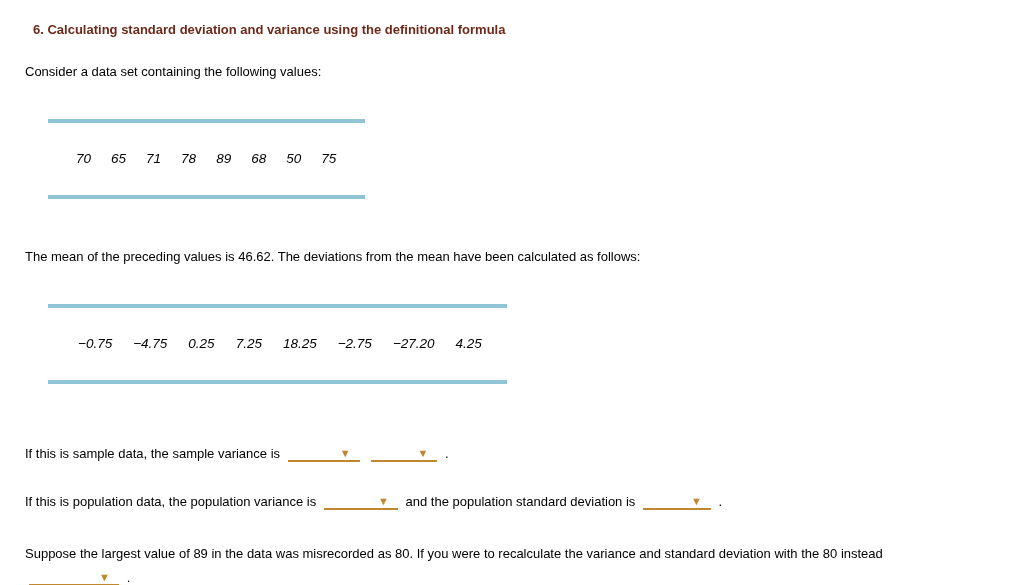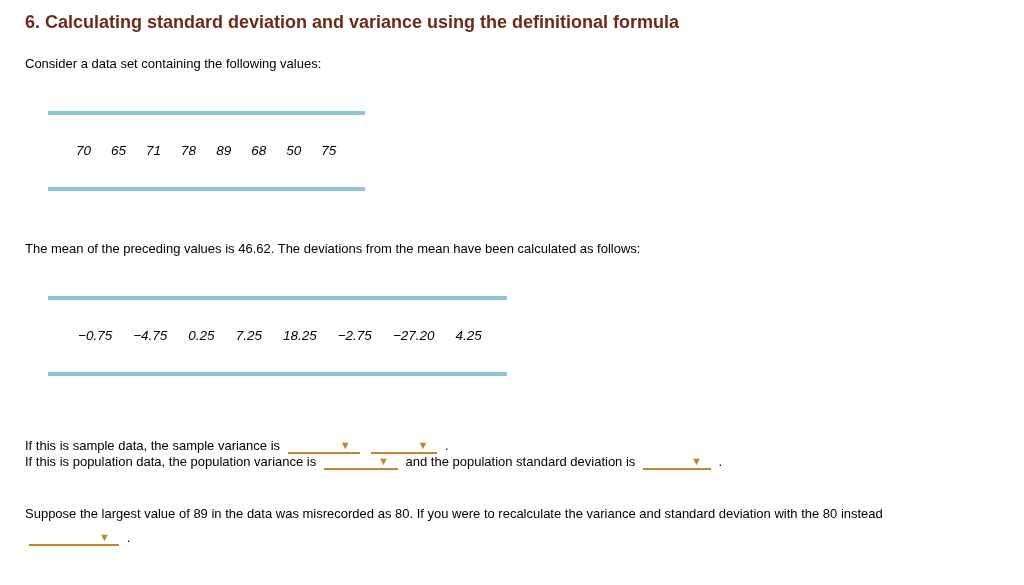--- a/index.html
+++ b/index.html
@@ -10,22 +10,22 @@
   *{box-sizing:border-box;}
   html,body{margin:0;padding:0;background:#fff;}
   body{
     width:1024px;height:585px;
     padding:14px 0 0 25px;
     font-family:"Liberation Sans","DejaVu Sans",sans-serif;
     font-size:13px;color:#000;
     overflow:hidden;
   }
   .q-title{
-    margin:0;
-    font-size:18px;
+    margin:8px;
+    font-size:13px;
     font-weight:bold;
     color:var(--c-title);
     line-height:16px;
   }
   p{margin:0;line-height:16px;}
   .intro{margin-top:26px;}
   .mean-text{margin-top:50px;}
   .data-table{
     margin-left:23px;
     border-top:4px solid var(--c-line);
@@ -38,21 +38,21 @@
     gap:20px;
     font-size:13.5px;
     line-height:16px;
   }
   .table-values{margin-top:39px;width:317px;}
   .table-values .row{padding-left:28px;}
   .table-deviations{margin-top:39px;width:459px;}
   .table-deviations .row{padding-left:30px;gap:21px;}
   .q-line{white-space:nowrap;}
   .q-sample{margin-top:62px;}
-  .q-population{}
+  .q-population{margin-top:32px;}
   .q-misrecorded{margin-top:32px;line-height:24px;white-space:normal;}
   .dd{
     display:inline-block;
     position:relative;
     height:14px;
     vertical-align:-4px;
     border-bottom:2px solid var(--c-accent);
     margin:0 4px;
     cursor:pointer;
   }

